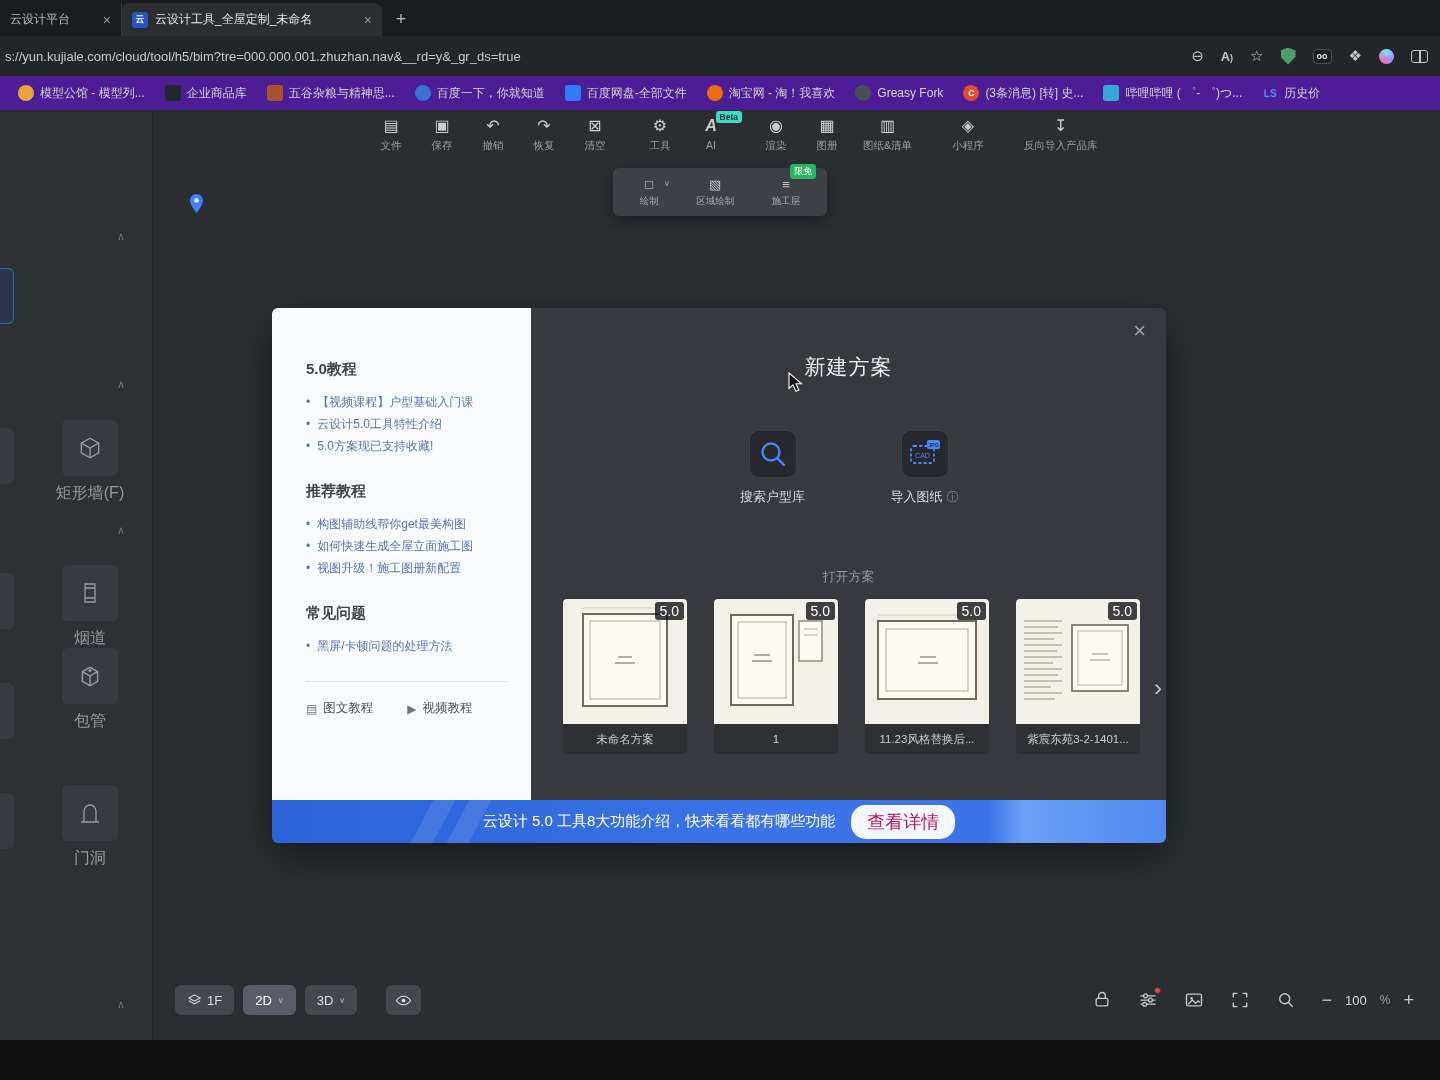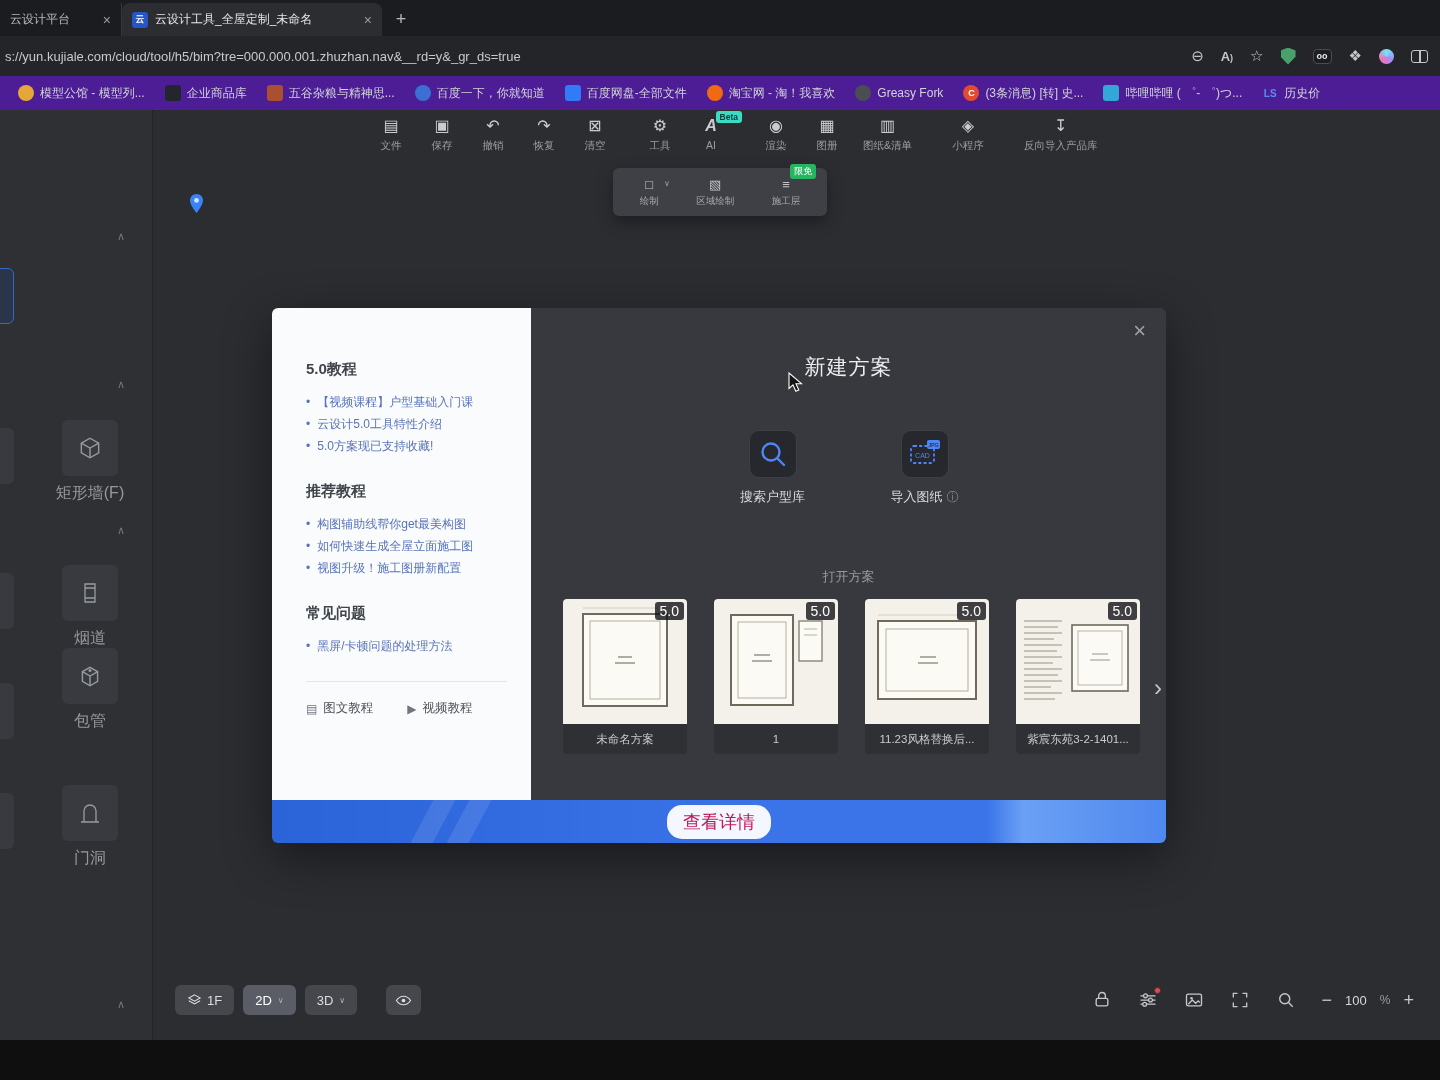--- a/index.html
+++ b/index.html
@@ -493,20 +493,21 @@
               <span class="pbadge">5.0</span>
               <span class="pname">紫宸东苑3-2-1401...</span>
             </div>
           </div>
 
           <span class="np-chevron">›</span>
         </div>
       </div>
 
       <div class="banner">
+        <span class="banner-text">云设计 5.0 工具8大功能介绍，快来看看都有哪些功能</span>
         <span class="banner-btn">查看详情</span>
       </div>
     </div>
 
     <svg class="cursor" width="15" height="21" viewBox="0 0 15 21">
       <path d="M1 1v15.5l4-3.6 2.8 6.4 3-1.3-2.8-6.3h5.5Z" fill="#141414" stroke="#fff" stroke-width="1.1"></path>
     </svg>
 
     <div class="blc">
       <div class="ctl-btn">

